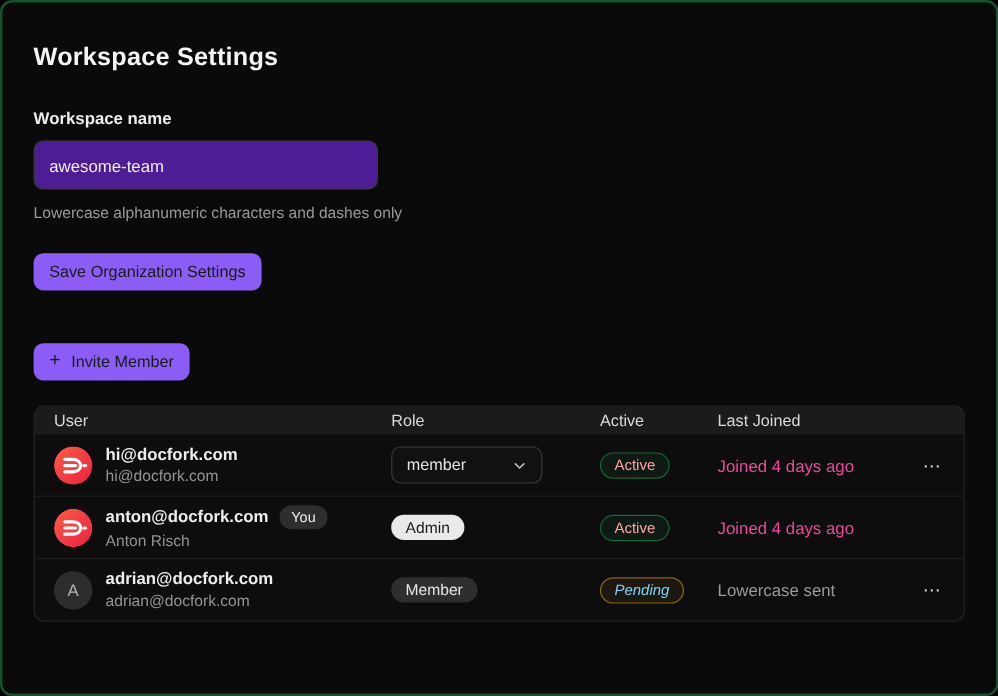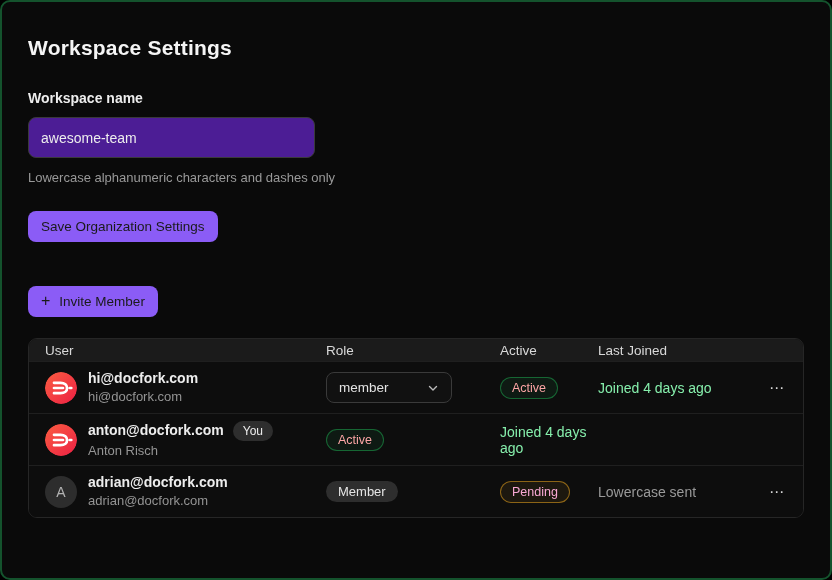--- a/index.html
+++ b/index.html
@@ -144,23 +144,23 @@
   .badge-dark  { background: #2e2e2e; color: #e5e5e5; }
 
   .status-badge {
     display: inline-block;
     font-size: 12.5px;
     padding: 3px 11px;
     border-radius: 999px;
     border: 1px solid;
   }
   .status-active  { color: #fca5a5; border-color: rgba(34,197,94,.45);  background: rgba(34,197,94,.07); }
-  .status-pending { color: #f9a8d4; border-color: rgba(217,154,28,.6); background: rgba(245,165,36,.07); }
-
-  .last-active { font-size: 14px; color: #86efac; }
+  .status-pending { color: #7dd3fc; border-color: rgba(217,154,28,.6); background: rgba(245,165,36,.07); font-style: italic; }
+
+  .last-active { font-size: 14px; color: #ec4899; }
   .last-active.muted { color: #9a9a9a; }
 
   .menu-btn {
     background: none; border: none;
     color: #d6d6d6;
     font-size: 15px;
     letter-spacing: 1px;
     cursor: pointer;
     padding: 4px 2px;
     justify-self: end;
@@ -255,20 +255,23 @@
         </svg>
         <div>
           <div class="user-name-line">
             <span class="user-name">anton@docfork.com</span>
             <span class="you-badge">You</span>
           </div>
           <div class="user-email">Anton Risch</div>
         </div>
       </div>
       <div>
+        <span class="badge badge-light">Admin</span>
+      </div>
+      <div>
         <span class="status-badge status-active">Active</span>
       </div>
       <div class="last-active">Joined 4 days ago</div>
       <div></div>
     </div>
 
     <div class="trow tbody-row">
       <div class="user-cell">
         <div class="avatar avatar-letter">A</div>
         <div>

